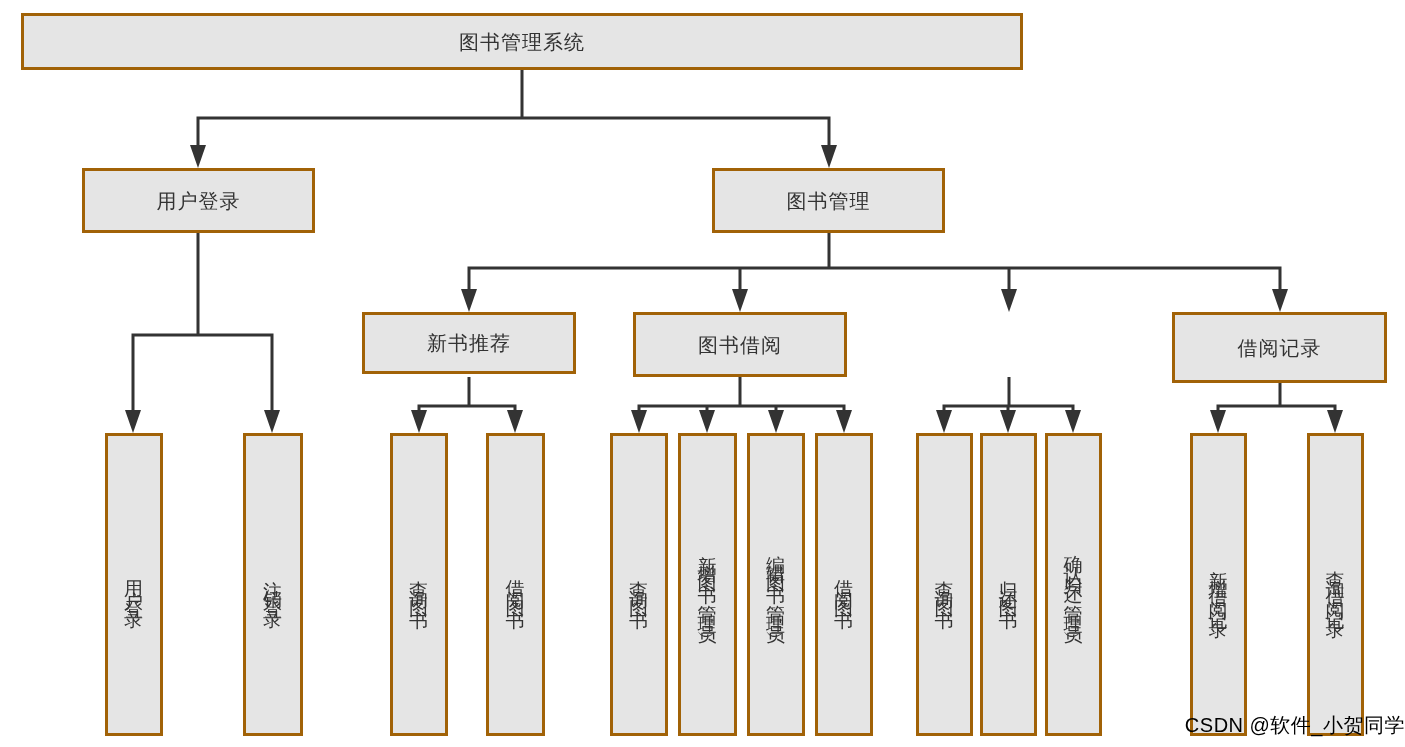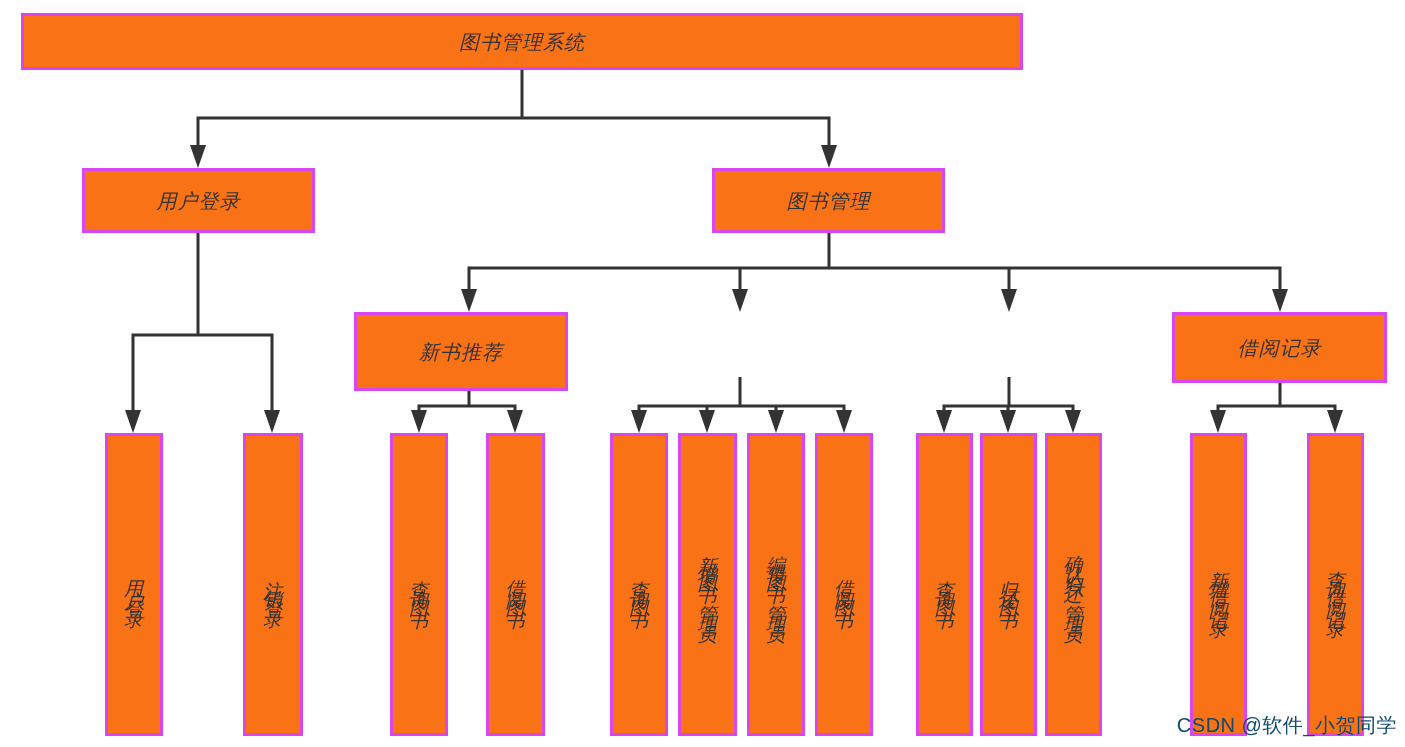--- a/index.html
+++ b/index.html
@@ -19,46 +19,45 @@
   .connector-layer {
     position: absolute;
     left: 0;
     top: 0;
     width: 1405px;
     height: 747px;
   }
   .node {
     position: absolute;
     box-sizing: border-box;
-    border: 3px solid #d946ef;
-    background: #f97316;
+    border: 3px solid #a16207;
+    background: #e5e5e5;
     display: flex;
     align-items: center;
     justify-content: center;
     font-size: 20px;
     letter-spacing: 1px;
     color: #333333;
     text-align: center;
     line-height: 1.2;
-    font-style: italic;
   }
   .node.vertical {
     writing-mode: vertical-rl;
     text-orientation: mixed;
     font-size: 19px;
     letter-spacing: 10px;
     line-height: 1;
   }
   .watermark {
     position: absolute;
-    right: 8px;
+    right: 0;
     top: 712px;
     font-size: 20px;
     letter-spacing: 0.5px;
-    color: #0c4a6e;
+    color: #000000;
     white-space: nowrap;
     text-align: right;
   }
 </style>
 </head>
 <body>
 
 <div class="canvas">
 
   <svg class="connector-layer" width="1405" height="747" viewBox="0 0 1405 747" xmlns="http://www.w3.org/2000/svg">
@@ -109,21 +108,22 @@
       <polygon stroke="none" points="1210,410 1226,410 1218,433"></polygon>
       <polygon stroke="none" points="1327,410 1343,410 1335,433"></polygon>
     </g>
   </svg>
 
   <div class="node" style="left:21px; top:13px; width:1002px; height:57px;">图书管理系统</div>
 
   <div class="node" style="left:82px; top:168px; width:233px; height:65px;">用户登录</div>
   <div class="node" style="left:712px; top:168px; width:233px; height:65px;">图书管理</div>
 
-  <div class="node" style="left:354px; top:312px; width:214px; height:79px;">新书推荐</div>
+  <div class="node" style="left:362px; top:312px; width:214px; height:62px;">新书推荐</div>
+  <div class="node" style="left:633px; top:312px; width:214px; height:65px;">图书借阅</div>
   <div class="node" style="left:1172px; top:312px; width:215px; height:71px;">借阅记录</div>
 
   <div class="node vertical" style="left:105px; top:433px; width:58px; height:303px;">用户登录</div>
   <div class="node vertical" style="left:243px; top:433px; width:60px; height:303px;">注销登录</div>
 
   <div class="node vertical" style="left:390px; top:433px; width:58px; height:303px;">查询图书</div>
   <div class="node vertical" style="left:486px; top:433px; width:59px; height:303px;">借阅图书</div>
 
   <div class="node vertical" style="left:610px; top:433px; width:58px; height:303px;">查询图书</div>
   <div class="node vertical" style="left:678px; top:433px; width:59px; height:303px;">新增图书（管理员）</div>

